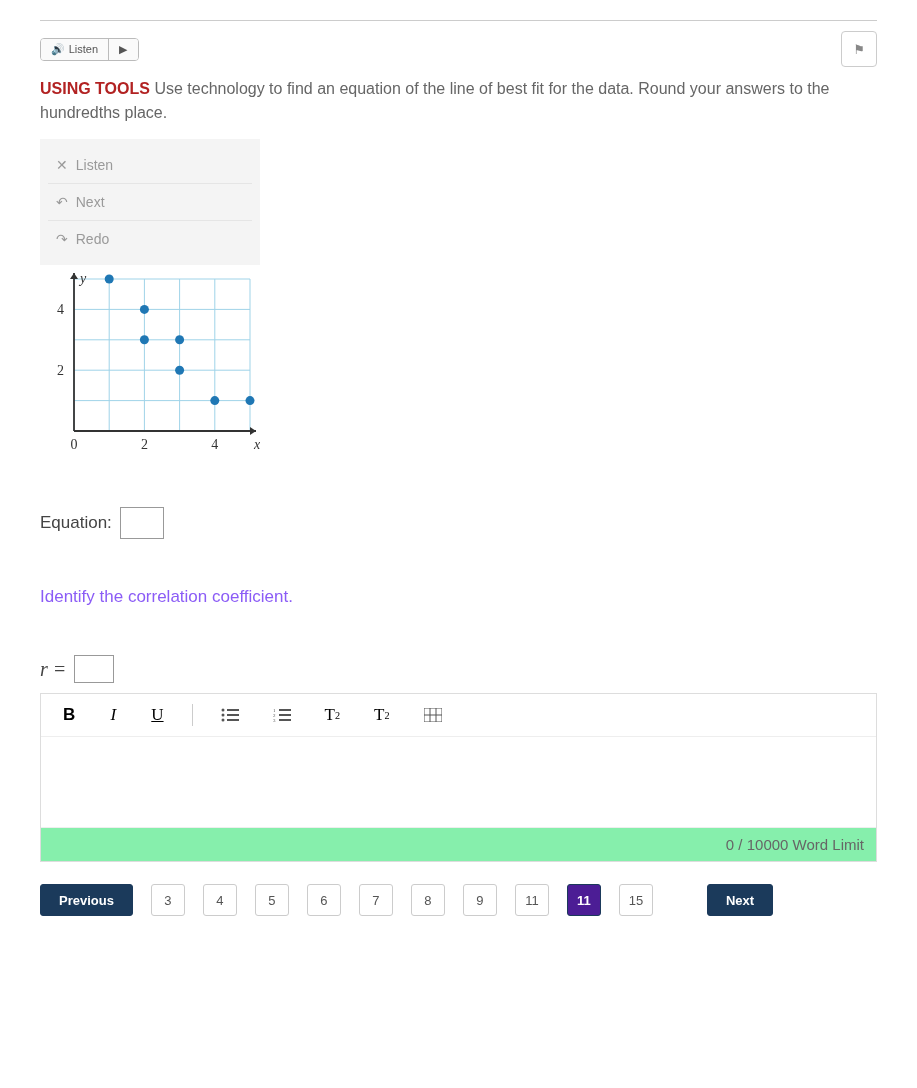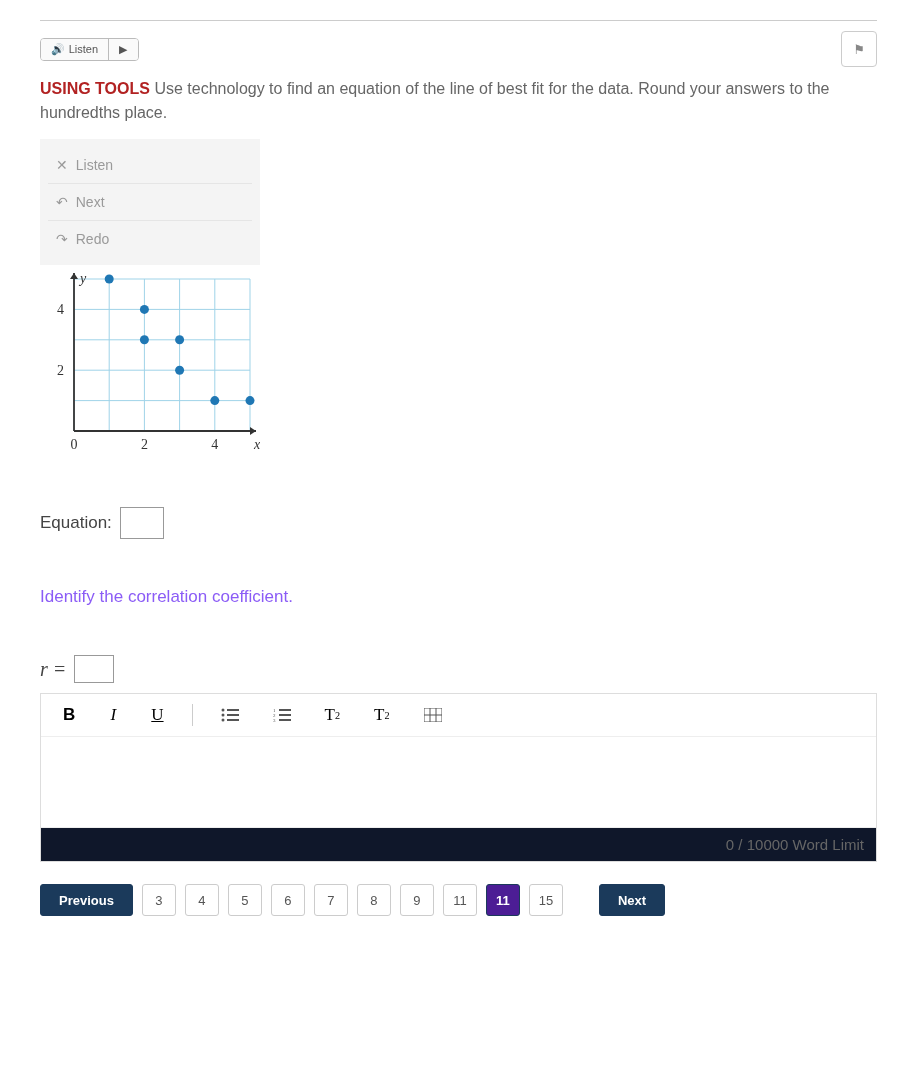--- a/index.html
+++ b/index.html
@@ -153,27 +153,27 @@
   .editor-toolbar .divider { width:1px; height:22px; background:#ccc; }
   .editor-body {
     min-height: 90px;
     padding: 8px;
   }
   .editor-foot {
     text-align: right;
     padding: 8px 12px;
     color: #666;
     font-size: 15px;
-    background: #0f172a;
+    background: #86efac;
     border-top: 1px solid #eee;
   }
   .pager {
     display: flex;
     align-items: center;
-    gap: 9px;
+    gap: 18px;
     margin-top: 22px;
     padding-bottom: 20px;
   }
   .pager .pbtn {
     border: 1px solid #ccc;
     background: #fff;
     color: #555;
     font-size: 13px;
     min-width: 34px;
     height: 32px;

